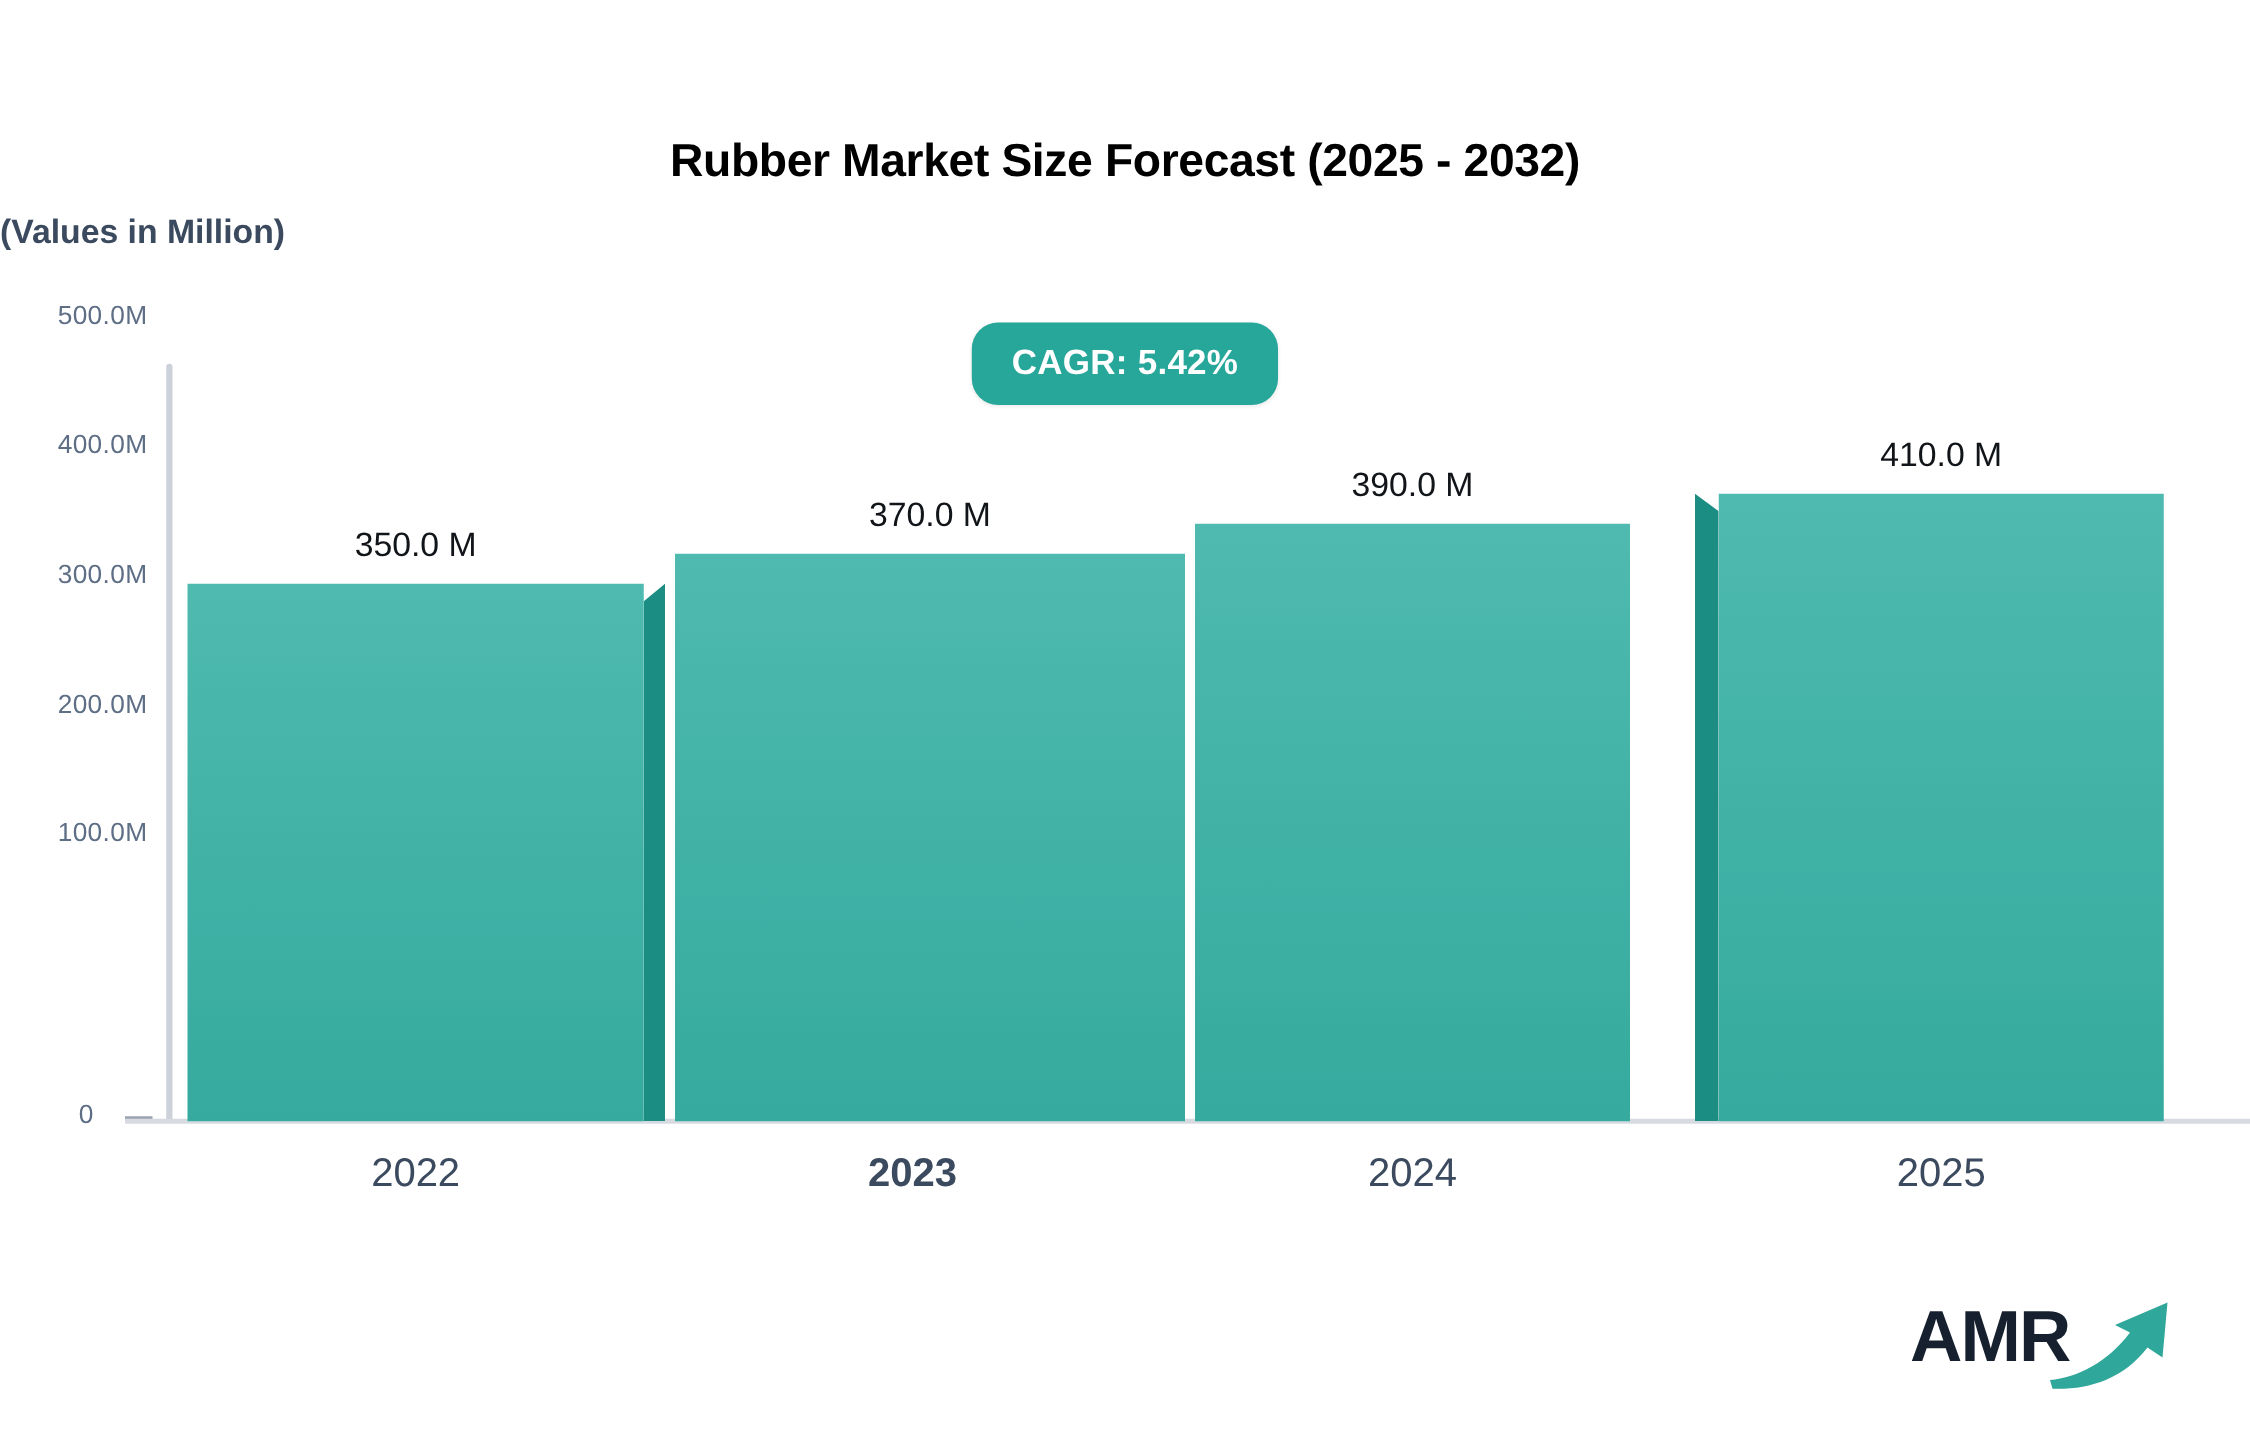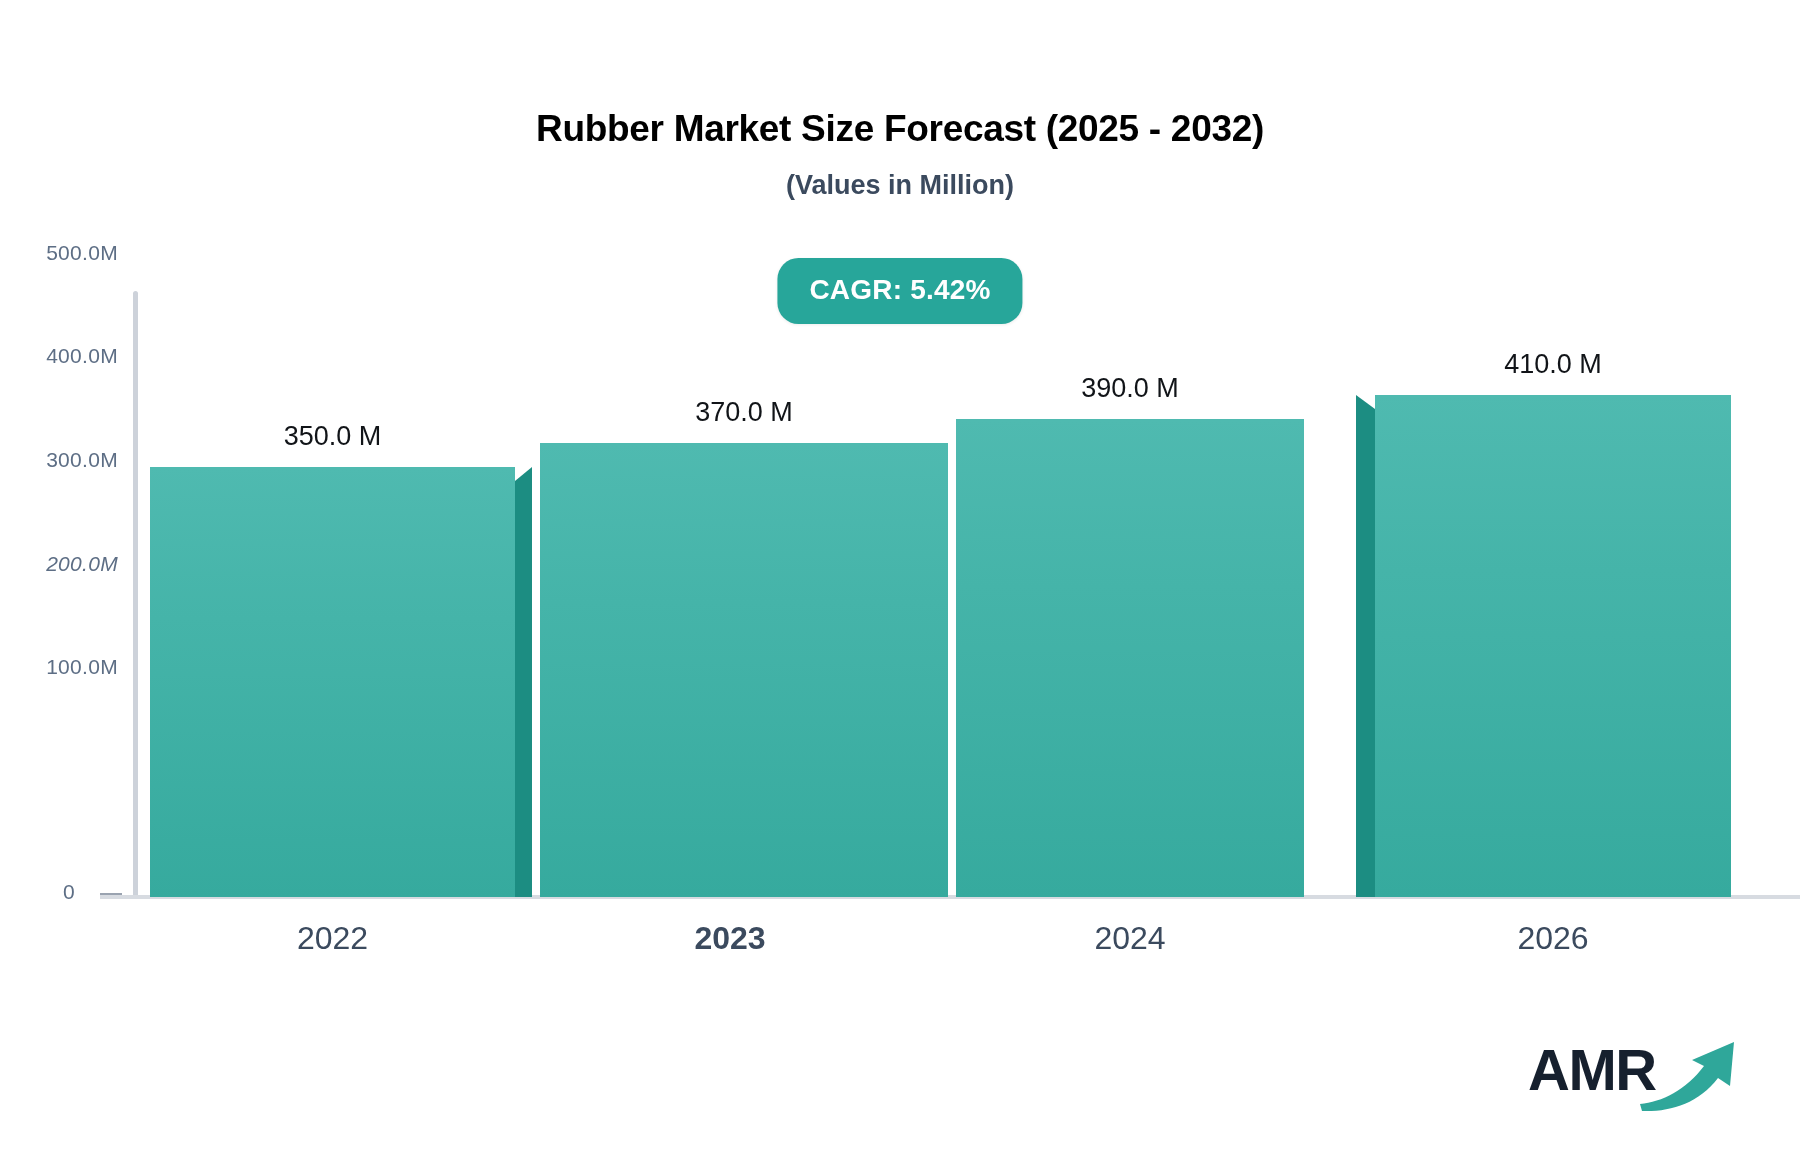--- a/index.html
+++ b/index.html
@@ -32,21 +32,21 @@
     letter-spacing: -0.3px;
     color: #000000;
     white-space: nowrap;
   }
 
   #chart-subtitle {
     position: absolute;
     top: 170px;
     left: 0;
     width: 1800px;
-    text-align: center;
+    text-align: left;
     font-size: 27px;
     font-weight: bold;
     color: #3b4a5e;
     white-space: nowrap;
   }
 
   
   #cagr-badge {
     position: absolute;
     top: 258px;
@@ -192,21 +192,21 @@
   <div id="chart-title">Rubber Market Size Forecast (2025 - 2032)</div>
   <div id="chart-subtitle">(Values in Million)</div>
 
   <div id="cagr-badge">CAGR: 5.42%</div>
 
   <div id="plot">
 
     <div class="y-tick-label" style="left:18px; top:241px; width:100px;">500.0M</div>
     <div class="y-tick-label" style="left:18px; top:344px; width:100px;">400.0M</div>
     <div class="y-tick-label" style="left:18px; top:448px; width:100px;">300.0M</div>
-    <div class="y-tick-label" style="left:18px; top:552px; width:100px;font-style:italic;">200.0M</div>
+    <div class="y-tick-label" style="left:18px; top:552px; width:100px;">200.0M</div>
     <div class="y-tick-label" style="left:18px; top:655px; width:100px;">100.0M</div>
     <div class="y-tick-label" style="left:18px; top:880px; width:57px;">0</div>
 
     <div id="y-axis-line"></div>
     <div id="zero-tick"></div>
     <div id="x-axis-line"></div>
 
     <div class="bar-group" style="left:150px; width:365px; height:430px;padding-left:16px;">
       <div class="bar-value-label" style="top:-46px;">350.0 M</div>
       <div class="bar-face" style="height:430px;"></div>
@@ -225,21 +225,21 @@
 
     <div class="bar-group" style="left:1375px; width:356px; height:502px;">
       <div class="bar-value-label" style="top:-46px;">410.0 M</div>
       <div class="bar-face" style="height:502px;"></div>
       <div class="bar-side-left" style="height:502px;"></div>
     </div>
 
     <div class="x-tick-label" style="left:150px; width:365px;">2022</div>
     <div class="x-tick-label" style="left:556px; width:348px;font-weight:bold;">2023</div>
     <div class="x-tick-label" style="left:956px; width:348px;">2024</div>
-    <div class="x-tick-label" style="left:1375px; width:356px;">2026</div>
+    <div class="x-tick-label" style="left:1375px; width:356px;">2025</div>
 
   </div>
 
   <div id="amr-logo">
     <div id="amr-logo-text">AMR</div>
     <div id="amr-logo-arrow">
       <svg width="110" height="78" viewBox="0 0 110 78" xmlns="http://www.w3.org/2000/svg">
         <path d="M4 70 C 26 68, 50 56, 68 32 L 56 26 L 98 8 L 94 52 L 82 44 C 62 70, 34 78, 6 77 Z" fill="#2fa79a"></path>
       </svg>
     </div>

